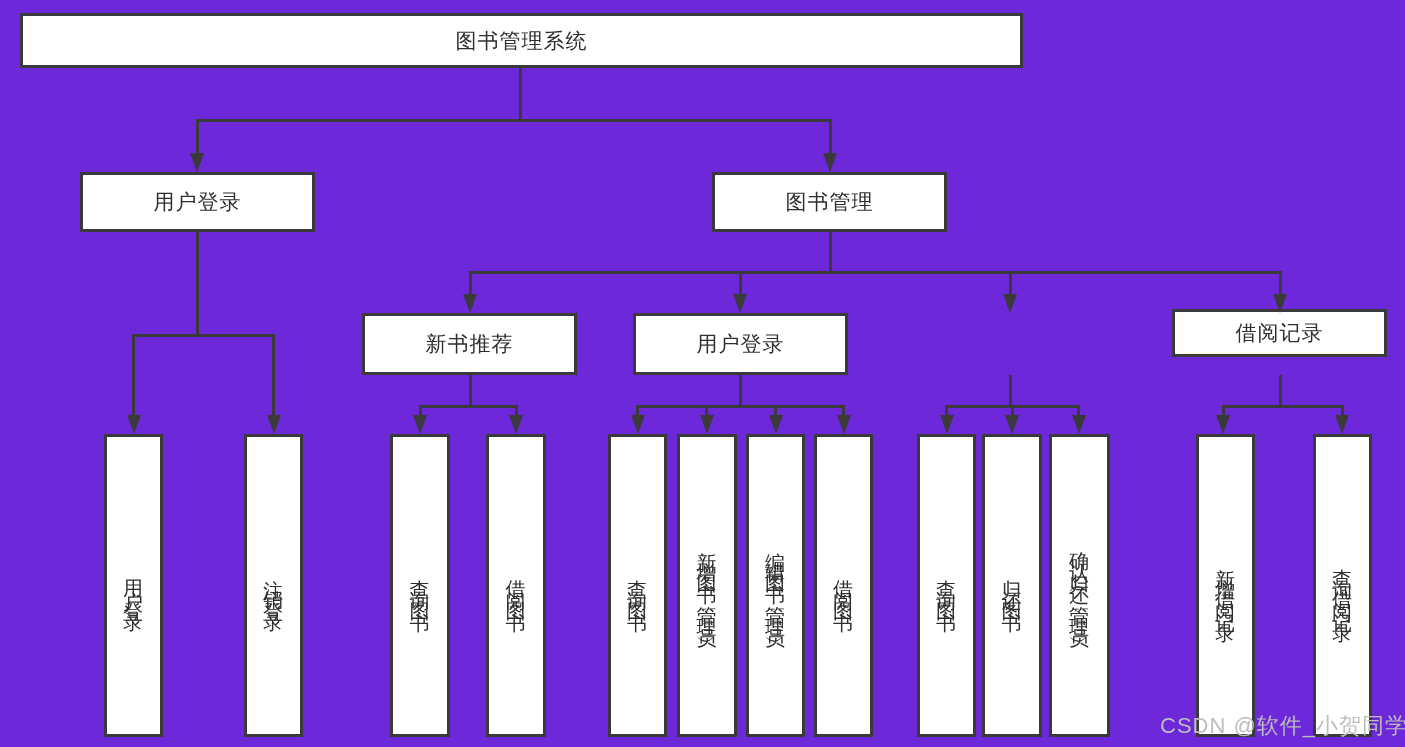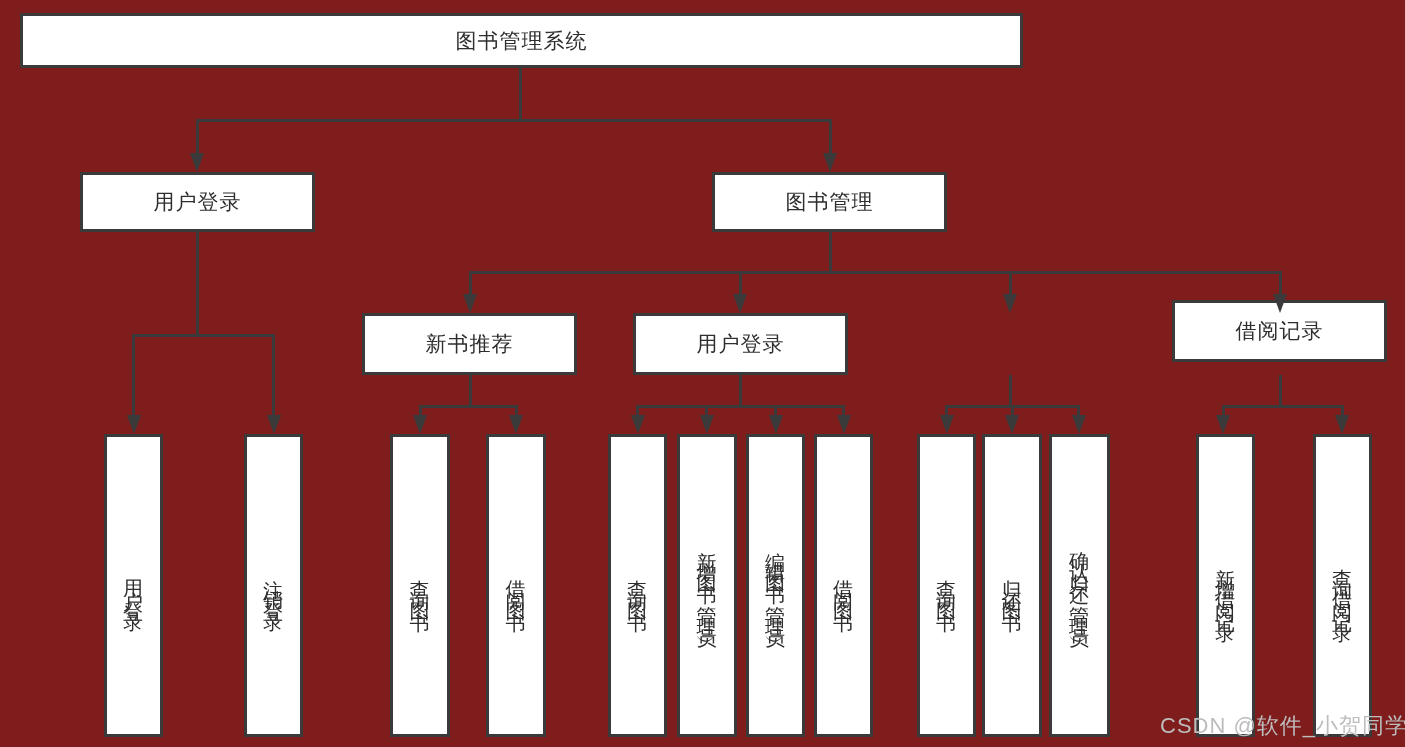--- a/index.html
+++ b/index.html
@@ -1,19 +1,19 @@
 <!DOCTYPE html>
 <html><head>
 <meta charset="utf-8">
 <style>
   html,body{margin:0;padding:0;background:#ffffff;}
   .canvas{
     position:relative;
     width:1405px;height:747px;
-    background:#7f1d1d;
+    background:#6d28d9;
     font-family:"Liberation Sans","DejaVu Sans",sans-serif;
     overflow:hidden;
   }
   .box{
     position:absolute;
     box-sizing:border-box;
     border:3px solid #3a3a3a;
     background:#ffffff;
     display:flex;
     align-items:center;
@@ -64,21 +64,21 @@
   <div class="box h" style="left:712px;top:172px;width:235px;height:60px">
     <span class="lbl">图书管理</span>
   </div>
 
   <div class="box h" style="left:362px;top:313px;width:215px;height:62px">
     <span class="lbl">新书推荐</span>
   </div>
   <div class="box h" style="left:633px;top:313px;width:215px;height:62px">
     <span class="lbl">用户登录</span>
   </div>
-  <div class="box h" style="left:1172px;top:300px;width:215px;height:62px">
+  <div class="box h" style="left:1172px;top:309px;width:215px;height:48px">
     <span class="lbl">借阅记录</span>
   </div>
 
   <div class="box v" style="left:104px;top:434px;width:59px;height:303px">
     <span class="lbl">用户登录</span>
   </div>
   <div class="box v" style="left:244px;top:434px;width:59px;height:303px">
     <span class="lbl">注销登录</span>
   </div>
 

